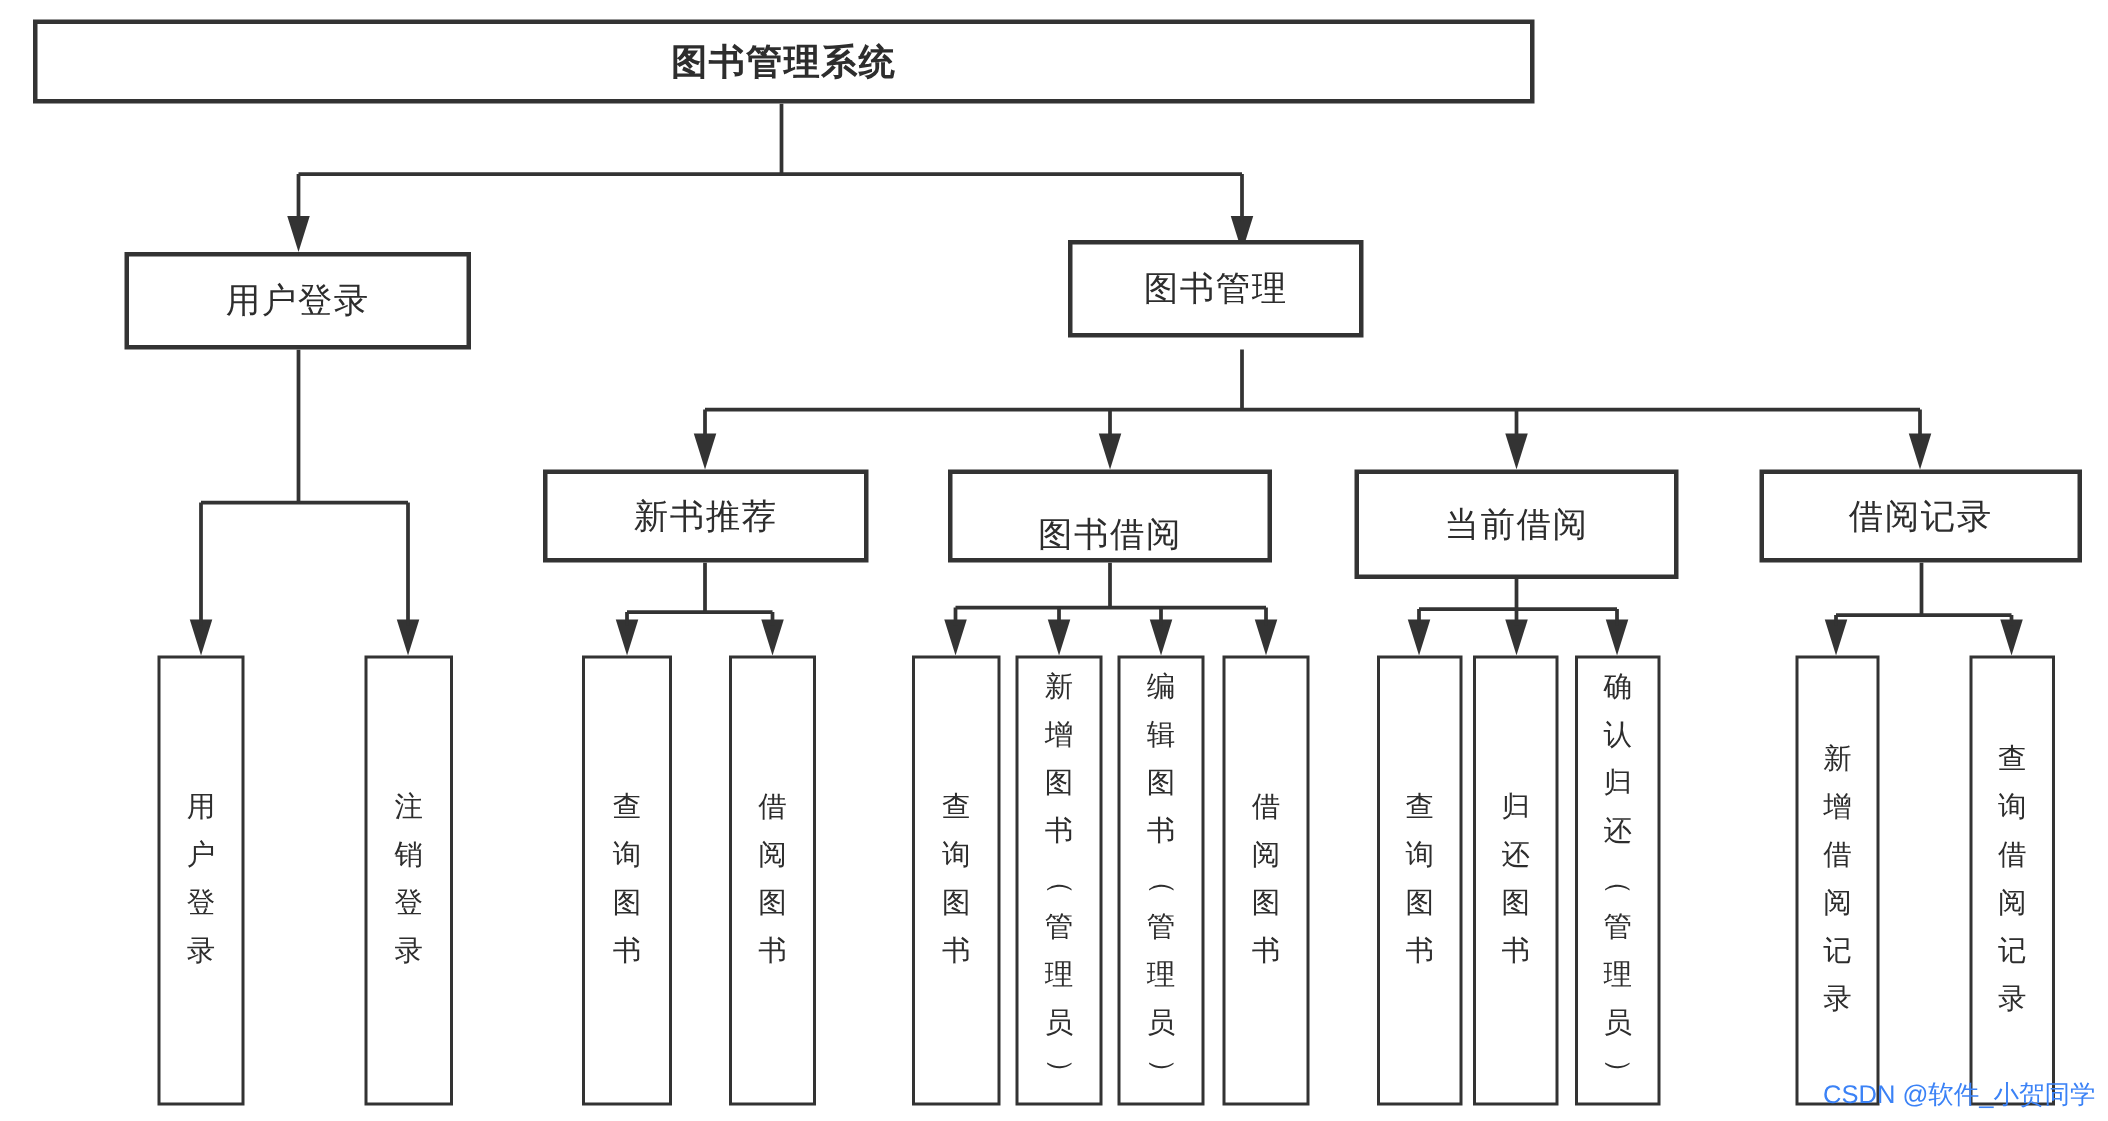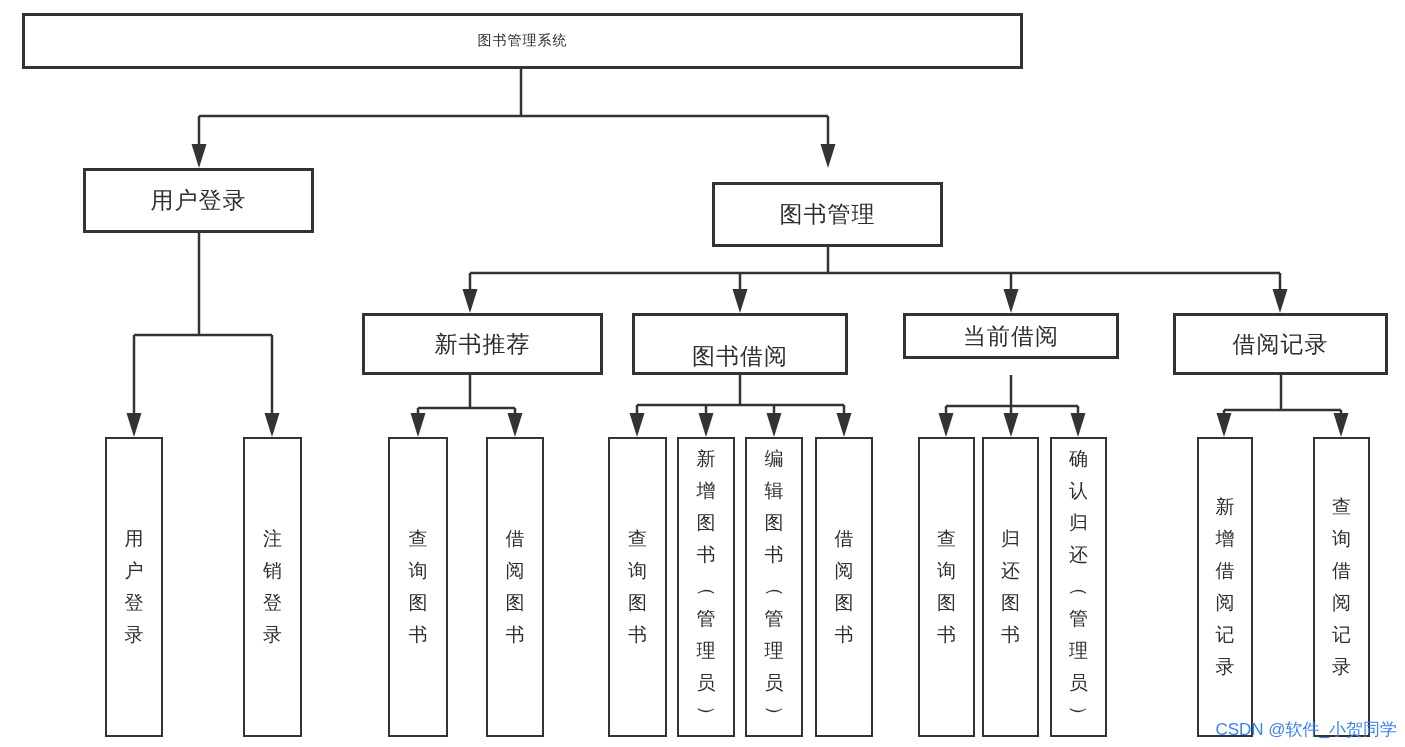--- a/index.html
+++ b/index.html
@@ -16,21 +16,21 @@
   .node{
     position:absolute;
     box-sizing:border-box;
     background:#ffffff;
     border:3px solid #333333;
     display:flex;align-items:center;justify-content:center;
     color:#2d2d2d;
   }
   .node.v{border-width:2px;}
   .node .lbl{font-size:23px;letter-spacing:1px;white-space:nowrap;}
-  .node.root .lbl{font-size:14px;}
+  .node.root .lbl{font-size:24px;font-weight:bold;}
   .chars{display:flex;flex-direction:column;align-items:center;}
   .ch{font-size:19px;line-height:32px;height:32px;text-align:center;}
   .ch.rot{transform:rotate(90deg);}
   #watermark{
     position:absolute;
     top:718px;right:8px;
     font-size:17px;
     color:#3b82f6;
     white-space:nowrap;
   }
@@ -93,30 +93,30 @@
       <polygon points="1333.5,413 1348.5,413 1341,437" class="arrowhead"></polygon>
       <polyline points="1341,410 1341,417" class="edge"></polyline>
     </svg>
   <div id="nodes">
       <div class="node h root" style="left: 22px; top: 13px; width: 1001px; height: 56px;">
         <span class="lbl">图书管理系统</span>
       </div>
       <div class="node h" style="left: 83px; top: 168px; width: 231px; height: 65px;">
         <span class="lbl">用户登录</span>
       </div>
-      <div class="node h" style="left: 712px; top: 182px; width: 231px; height: 65px; font-family: Liberation Mono, monospace;">
+      <div class="node h" style="left: 712px; top: 160px; width: 197px; height: 65px; font-family: Liberation Mono, monospace;">
         <span class="lbl">图书管理</span>
       </div>
-      <div class="node h" style="left: 362px; top: 313px; width: 241px; height: 62px;">
+      <div class="node h" style="left: 362px; top: 313px; width: 217px; height: 62px;">
         <span class="lbl">新书推荐</span>
       </div>
       <div class="node h" style="left: 632px; top: 313px; width: 216px; height: 62px; align-items: flex-end;">
         <span class="lbl">图书借阅</span>
       </div>
-      <div class="node h" style="left: 903px; top: 313px; width: 216px; height: 46px;">
+      <div class="node h" style="left: 903px; top: 313px; width: 216px; height: 73px;">
         <span class="lbl">当前借阅</span>
       </div>
       <div class="node h" style="left: 1173px; top: 313px; width: 215px; height: 62px;">
         <span class="lbl">借阅记录</span>
       </div>
       <div class="node v" style="left: 105px; top: 437px; width: 58px; height: 300px;">
         <div class="chars">
           <div class="ch">用</div>
           <div class="ch">户</div>
           <div class="ch">登</div>

